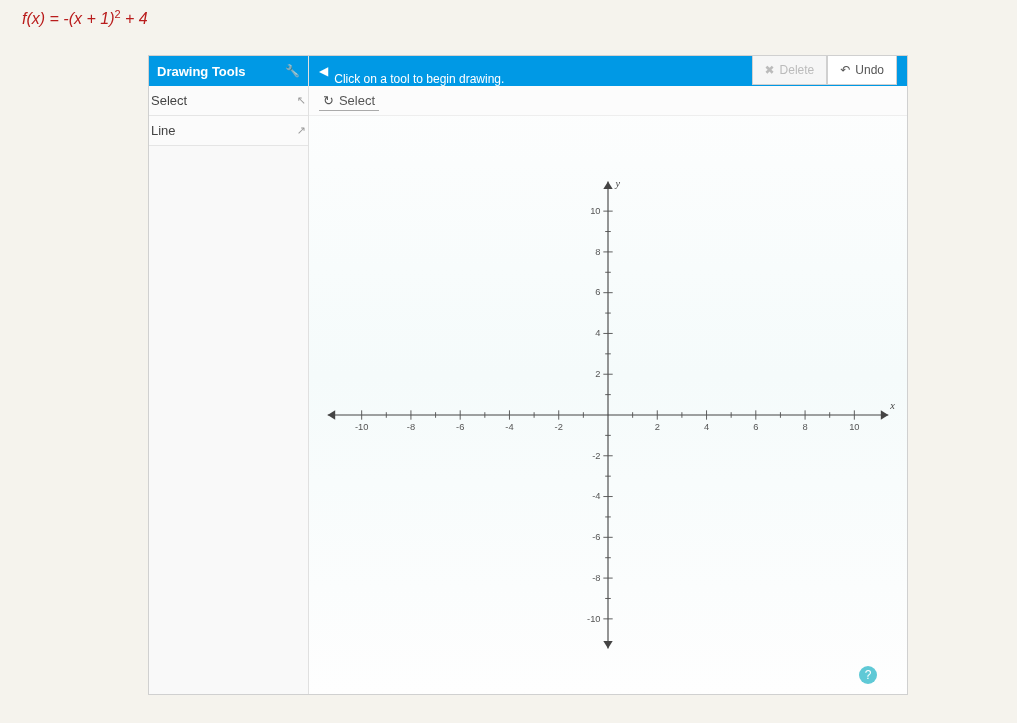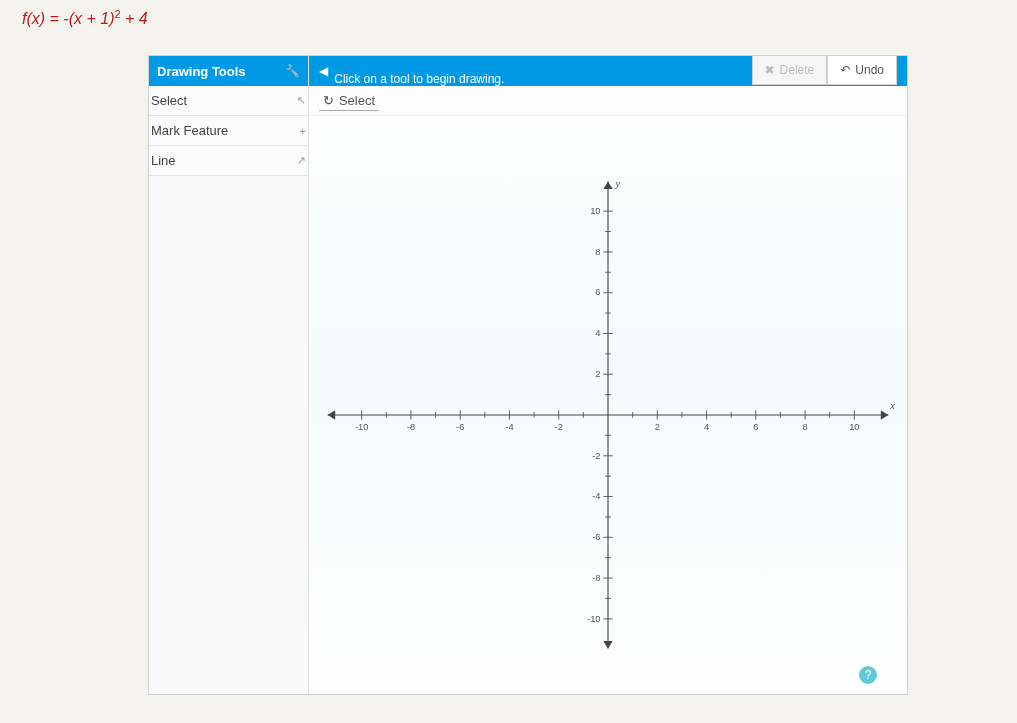--- a/index.html
+++ b/index.html
@@ -147,24 +147,20 @@
 <div class="app">
   <div class="sidebar">
     <div class="sidebar-header">
       <span>Drawing Tools</span>
       <span class="wrench">🔧</span>
     </div>
     <ul class="tool-list">
         <li class="tool-item">
           <span>Select</span>
           <span class="tool-icon">↖</span>
-        </li>
-        <li class="tool-item">
-          <span>Mark Feature</span>
-          <span class="tool-icon">+</span>
         </li>
         <li class="tool-item">
           <span>Line</span>
           <span class="tool-icon">↗</span>
         </li>
       </ul>
   </div>
   <div class="main">
     <div class="toolbar">
       <span>◀</span>

